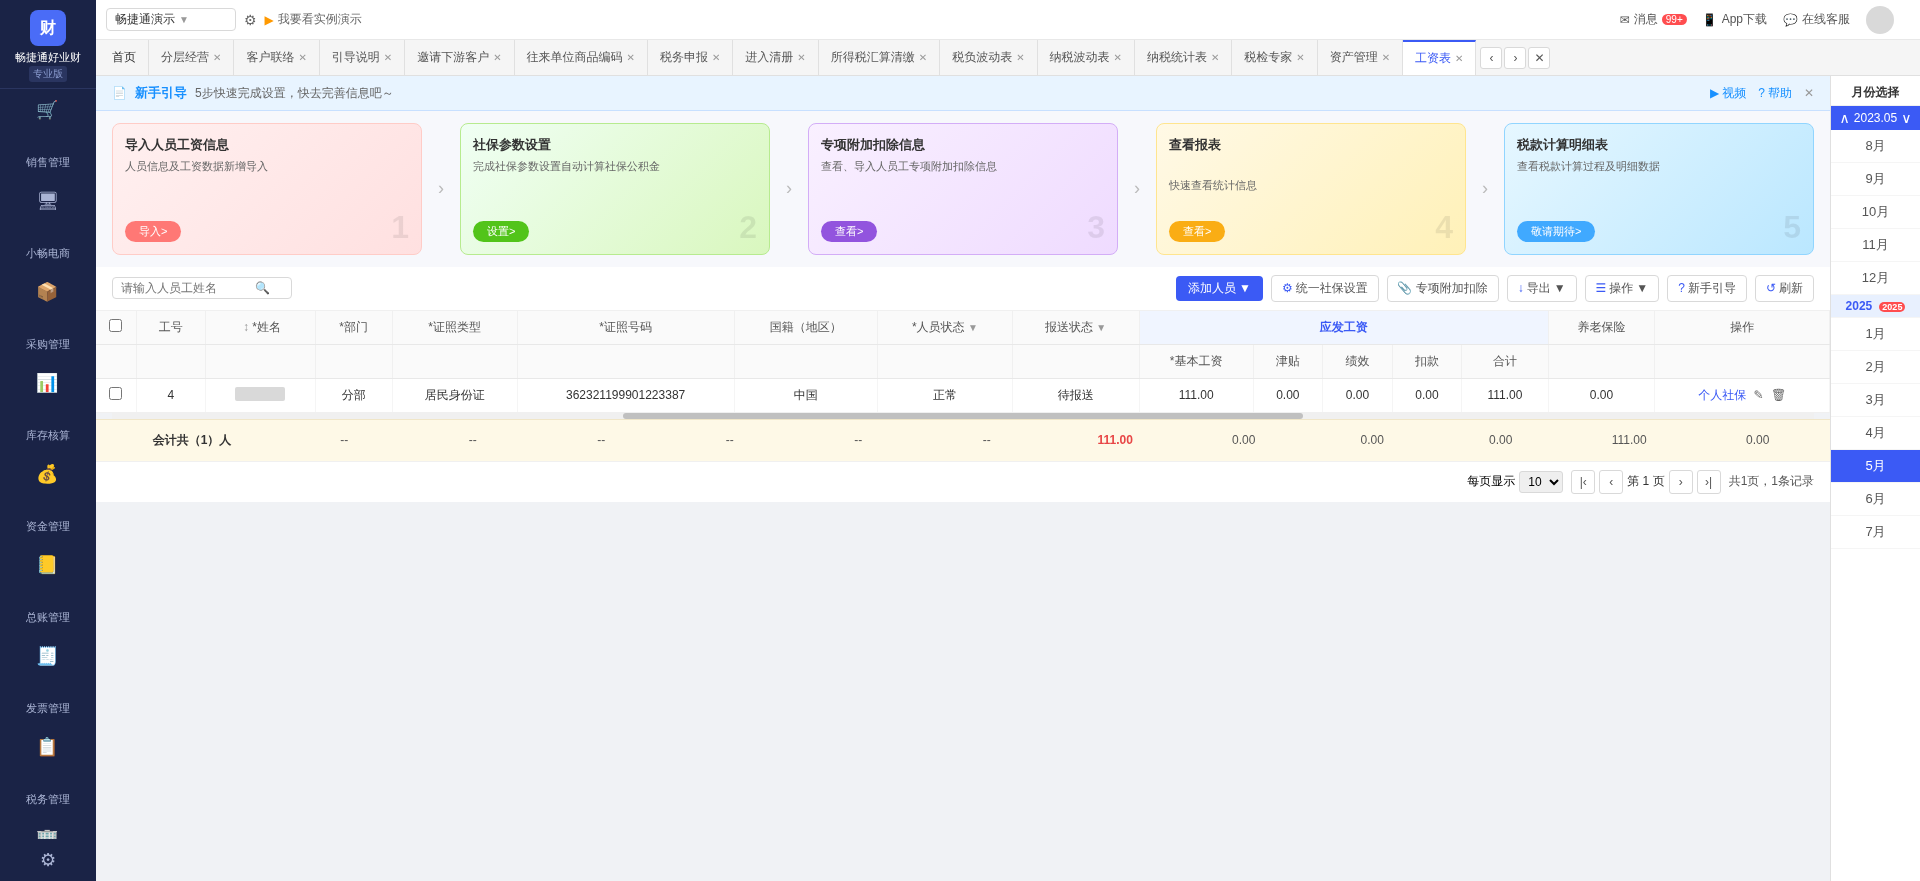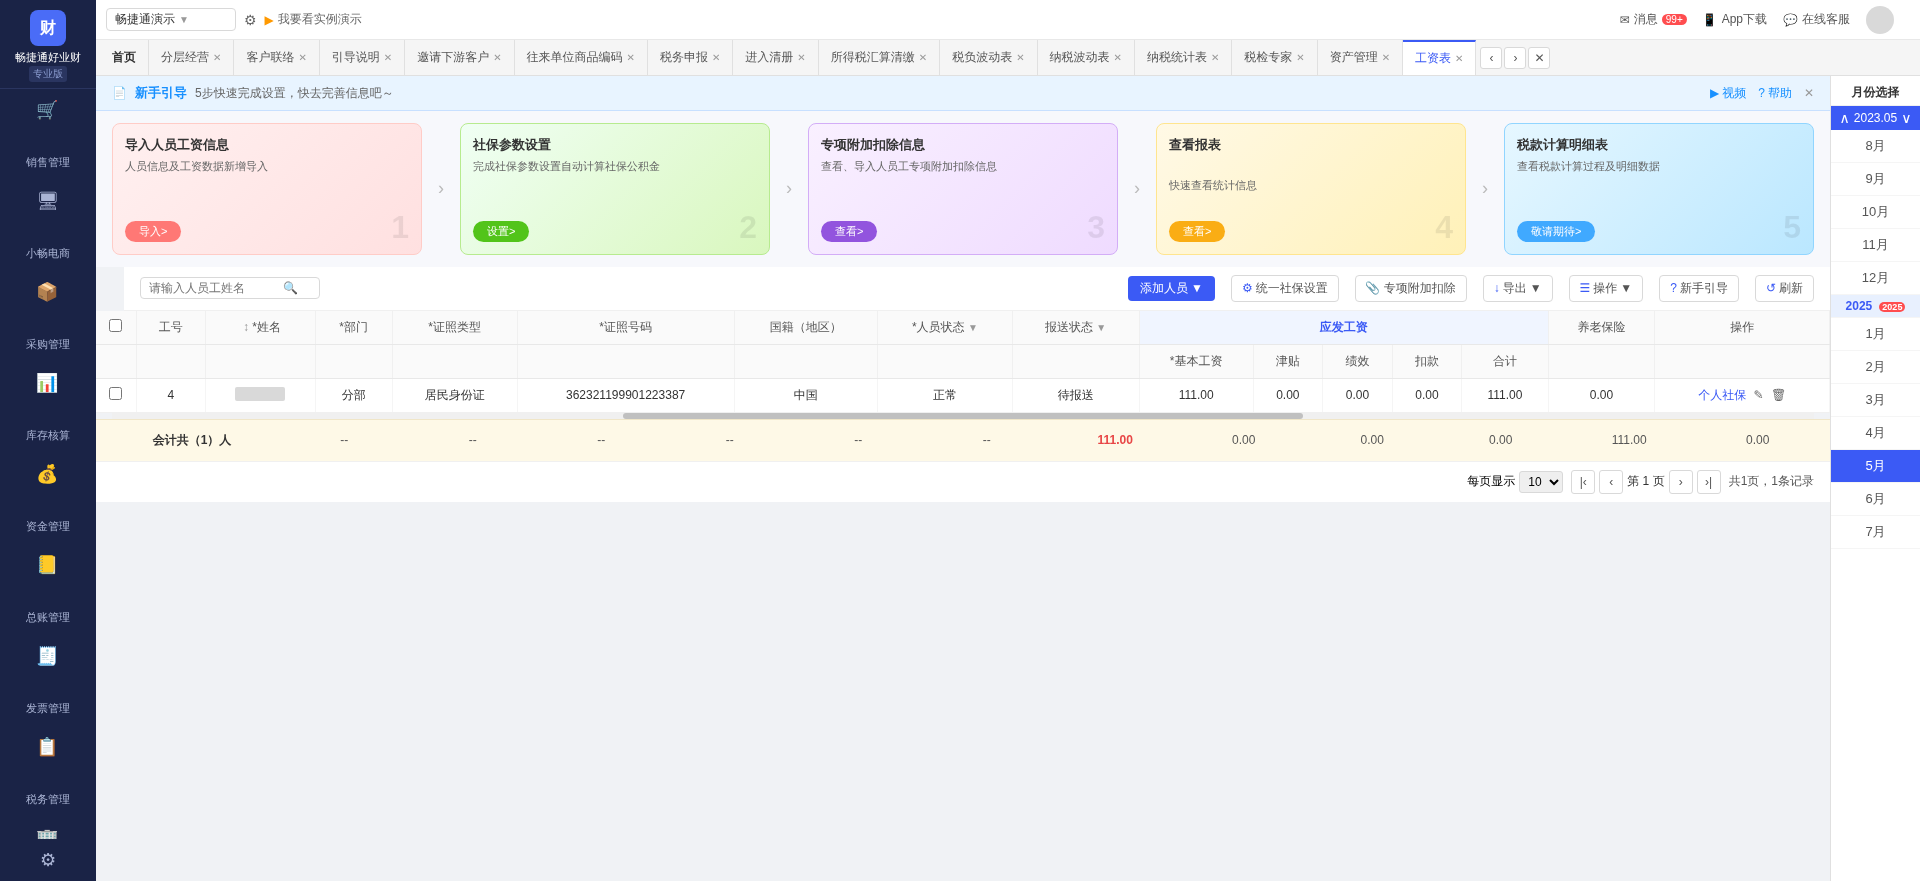--- a/index.html
+++ b/index.html
@@ -37,21 +37,21 @@
     .topbar-app { display: flex; align-items: center; gap: 4px; cursor: pointer; color: #555; }
     .topbar-service { display: flex; align-items: center; gap: 4px; cursor: pointer; color: #555; }
     .topbar-avatar { width: 28px; height: 28px; background: #d9d9d9; border-radius: 50%; cursor: pointer; }
     .topbar-username { color: #555; cursor: pointer; }
 
     
     .tabs-bar { height: 36px; background: #f5f5f5; display: flex; align-items: center; border-bottom: 1px solid #e0e0e0; overflow-x: auto; overflow-y: hidden; padding: 0 4px; }
     .tabs-bar::-webkit-scrollbar { height: 0; }
     .tab-item { display: flex; align-items: center; gap: 4px; padding: 6px 12px; cursor: pointer; white-space: nowrap; border-right: 1px solid #e0e0e0; color: #555; font-size: 12px; min-height: 36px; }
     .tab-item.active { background: #fff; color: #3b5af5; border-top: 2px solid #3b5af5; }
-    .tab-item.home { color: #333; font-weight: bold; }
+    .tab-item.home { color: #333; }
     .tab-close { color: #999; font-size: 10px; cursor: pointer; }
     .tabs-nav { display: flex; align-items: center; gap: 2px; padding: 0 4px; }
     .tabs-nav-btn { width: 22px; height: 22px; border: 1px solid #d9d9d9; border-radius: 3px; display: flex; align-items: center; justify-content: center; cursor: pointer; color: #555; font-size: 12px; background: #fff; }
 
     
     .content { flex: 1; overflow: hidden; display: flex; flex-direction: row; }
 
     
     .page-content { flex: 1; overflow-y: auto; overflow-x: hidden; padding: 0; }
     .page-content::-webkit-scrollbar { width: 6px; }
@@ -80,21 +80,21 @@
     .step-btn { margin-top: 8px; }
     .step-btn button { border: none; border-radius: 12px; padding: 3px 14px; cursor: pointer; font-size: 11px; }
     .step-btn-red { background: #ff7875; color: #fff; }
     .step-btn-green { background: #52c41a; color: #fff; }
     .step-btn-purple { background: #9254de; color: #fff; }
     .step-btn-yellow { background: #faad14; color: #fff; }
     .step-btn-blue { background: #40a9ff; color: #fff; }
     .step-arrow { display: flex; align-items: center; color: #bbb; font-size: 18px; padding: 0 4px; }
 
     
-    .toolbar { background: #fff; padding: 8px 16px; display: flex; align-items: center; gap: 16px; border-bottom: 1px solid #f0f0f0; margin-left: 28px; }
+    .toolbar { background: #fff; padding: 8px 16px; display: flex; align-items: center; gap: 8px; border-bottom: 1px solid #f0f0f0; }
     .toolbar-search { display: flex; align-items: center; border: 1px solid #d9d9d9; border-radius: 4px; padding: 3px 8px; gap: 4px; min-width: 180px; }
     .toolbar-search input { border: none; outline: none; font-size: 12px; color: #999; width: 130px; background: transparent; }
     .toolbar-spacer { flex: 1; }
     .toolbar-btn { display: flex; align-items: center; gap: 3px; padding: 4px 10px; border: 1px solid #d9d9d9; border-radius: 4px; cursor: pointer; color: #555; font-size: 12px; background: #fff; }
     .toolbar-btn-primary { background: #3b5af5; color: #fff; border-color: #3b5af5; border-radius: 4px; padding: 4px 12px; cursor: pointer; display: flex; align-items: center; gap: 3px; font-size: 12px; }
 
     
     .table-wrap { background: #fff; overflow-x: auto; flex: 1; }
     .table-wrap::-webkit-scrollbar { height: 6px; }
     .table-wrap::-webkit-scrollbar-thumb { background: #d0d0d0; border-radius: 3px; }

